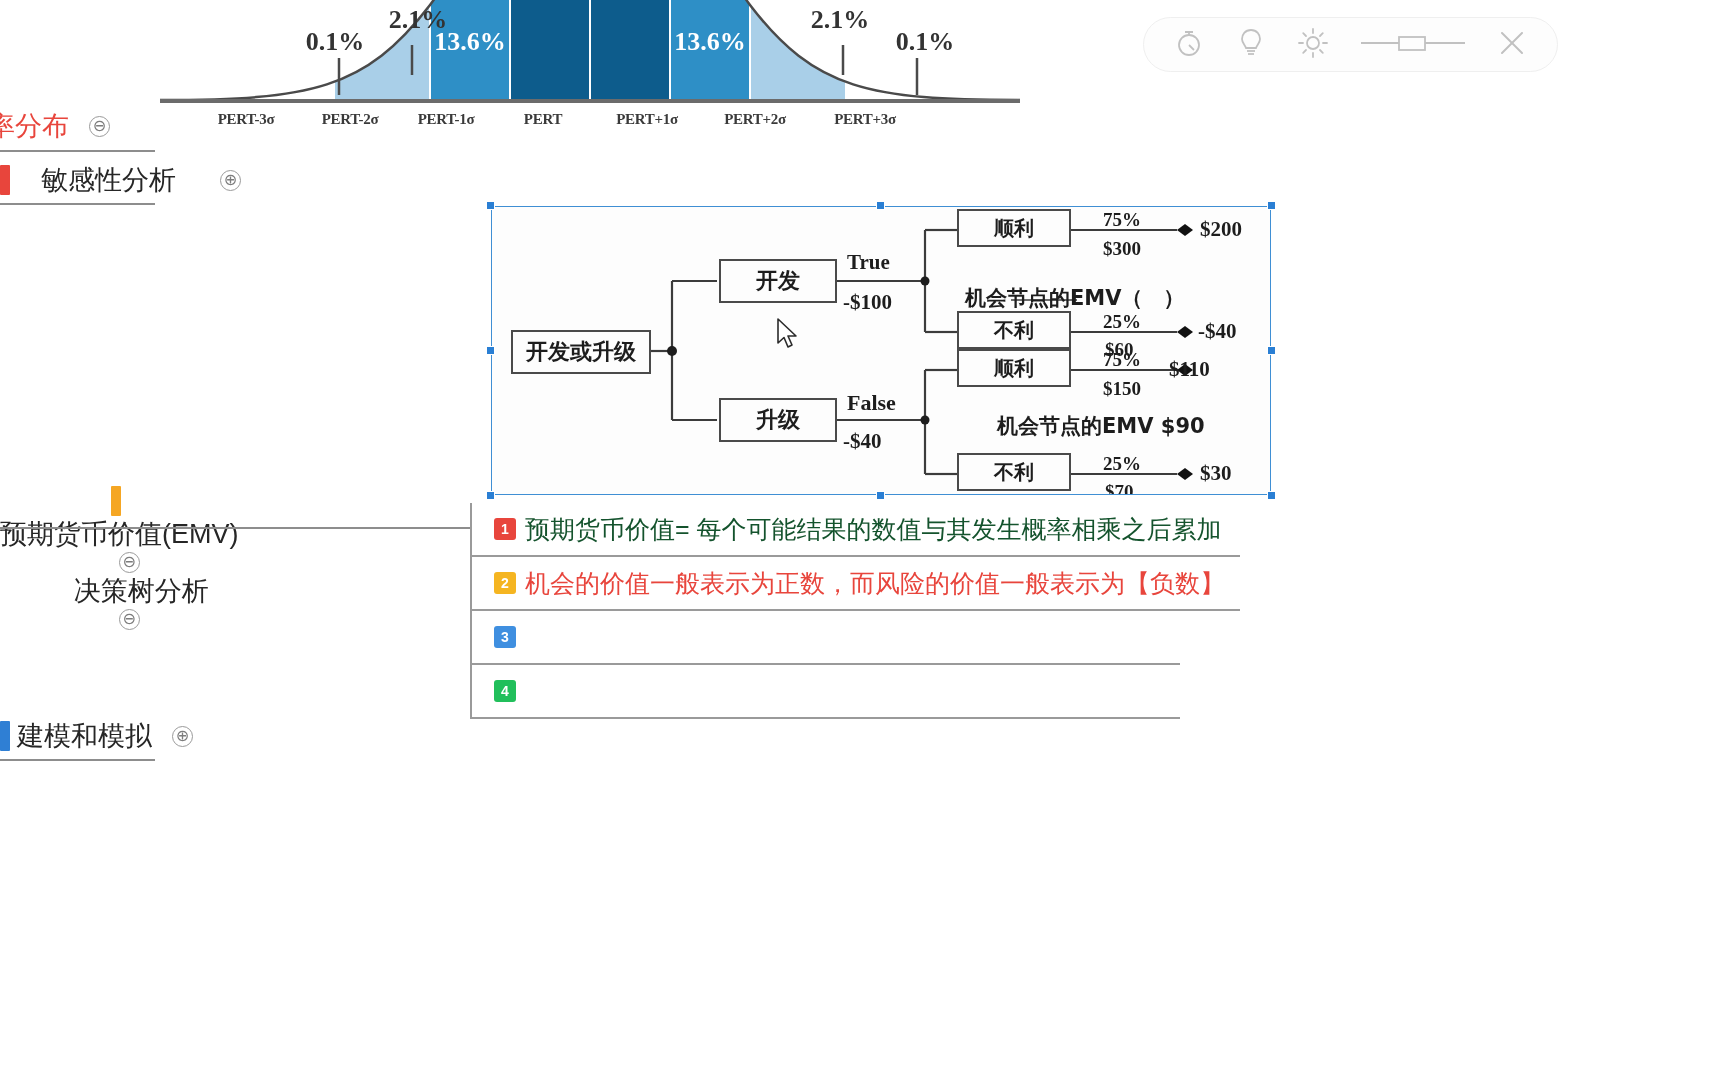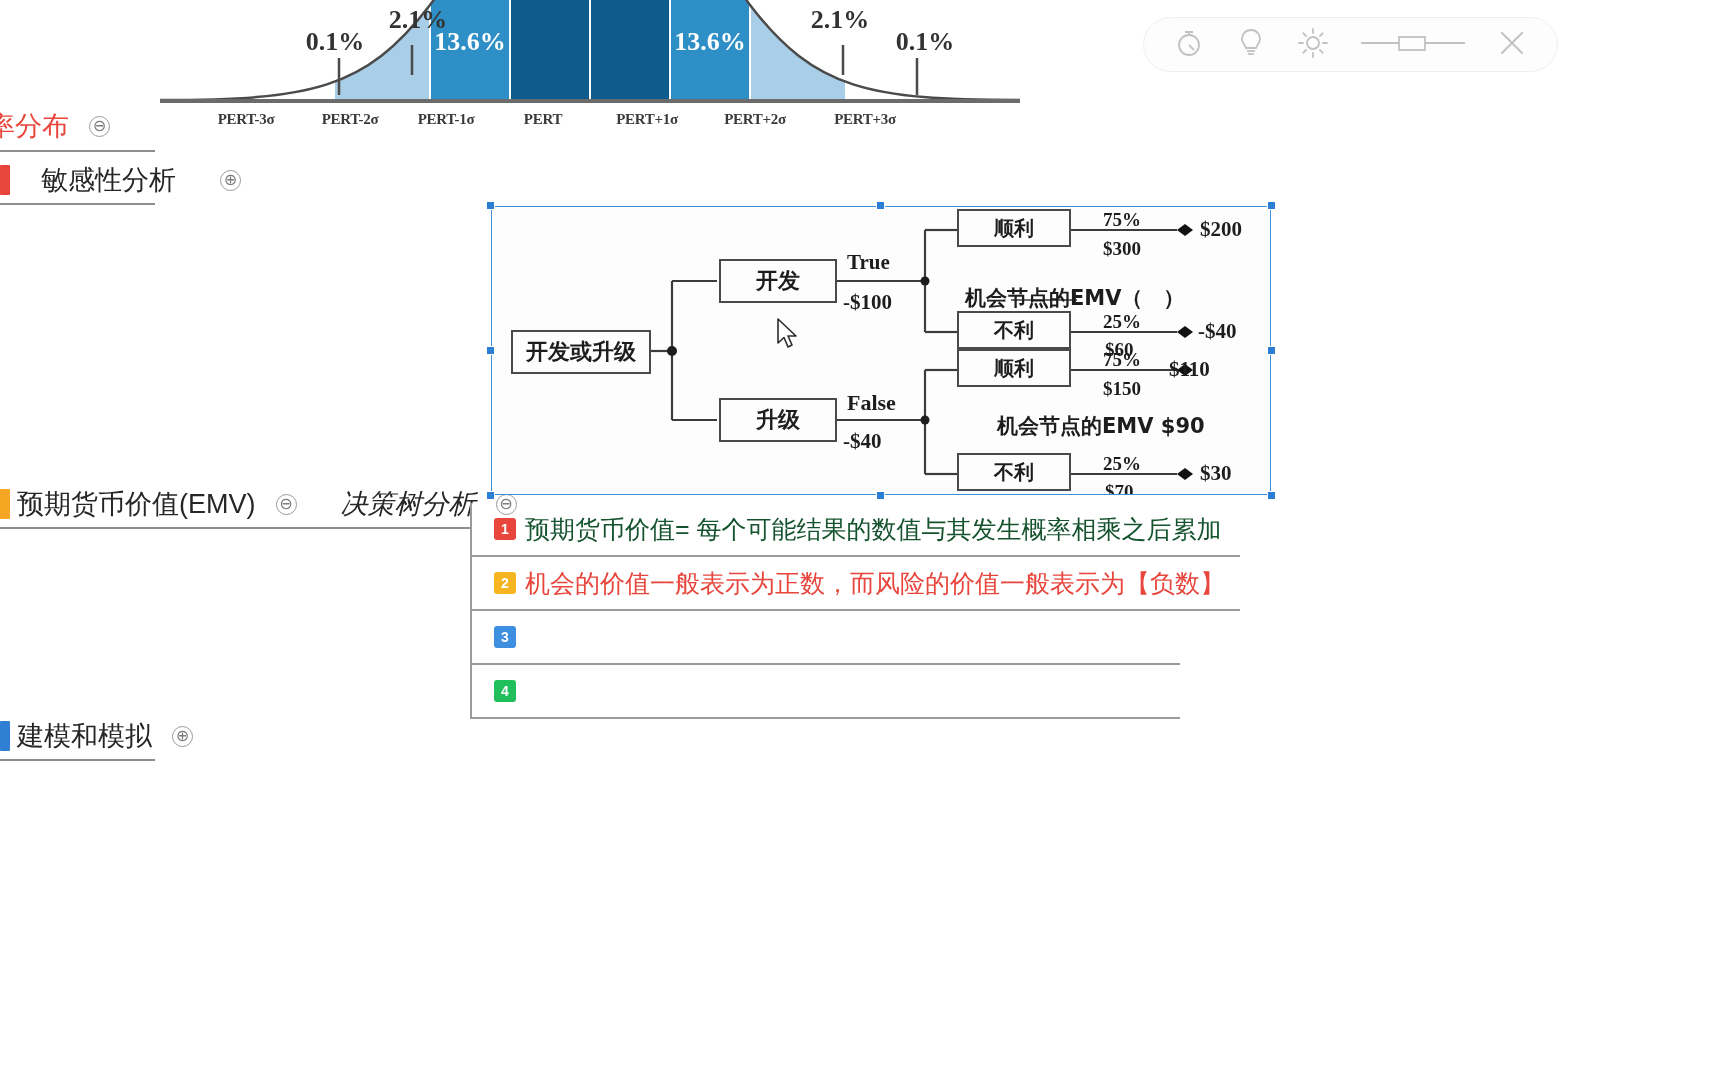--- a/index.html
+++ b/index.html
@@ -172,25 +172,25 @@
 </div>
 <div class="rule" style="left:0;top:150px;width:155px;"></div>
 
 <div class="abs outline-row" style="left:0px;top:162px;gap:24px;">
   <span class="color-bar" style="background:#e8453c;"></span>
   <span class="row-label">敏感性分析</span>
   <span class="toggle">⊕</span>
 </div>
 <div class="rule" style="left:0;top:203px;width:155px;"></div>
 
-<div class="abs outline-row" style="left:0px;top:486px;">
+<div class="abs outline-row" style="left:0px;top:486px;flex-direction:column;">
   <span class="color-bar" style="background:#f5a623;"></span>
   <span class="row-label">预期货币价值(EMV)</span>
   <span class="toggle">⊖</span>
-  <span class="row-label" style="margin-left:44px;font-style:italic;">决策树分析</span>
+  <span class="row-label" style="margin-left:44px;">决策树分析</span>
   <span class="toggle">⊖</span>
 </div>
 <div class="rule" style="left:0;top:527px;width:470px;"></div>
 
 <div class="abs outline-row" style="left:0px;top:718px;">
   <span class="color-bar" style="background:#2f7fd4;"></span>
   <span class="row-label">建模和模拟</span>
   <span class="toggle">⊕</span>
 </div>
 <div class="rule" style="left:0;top:759px;width:155px;"></div>

